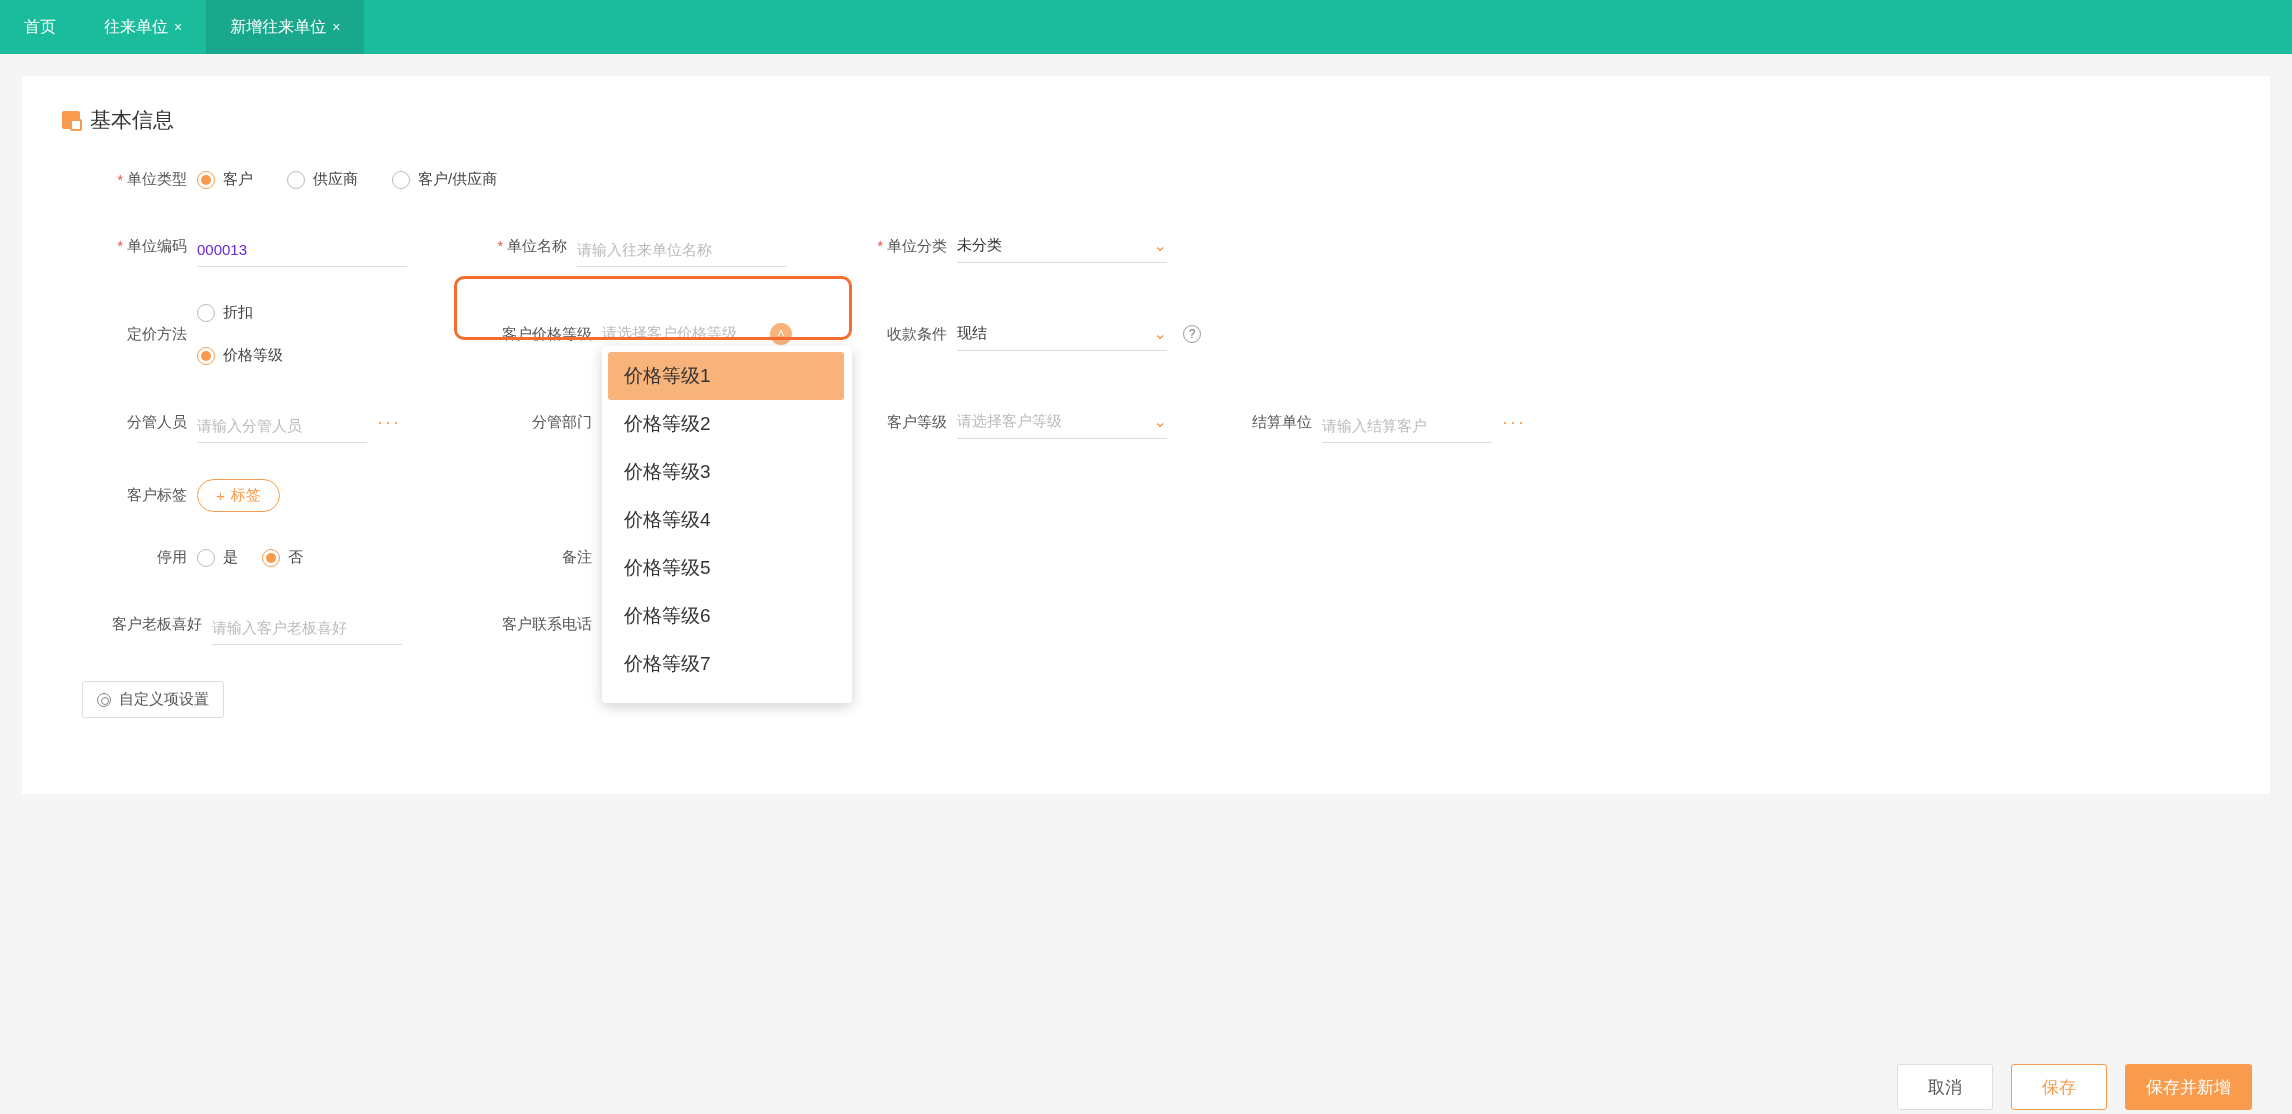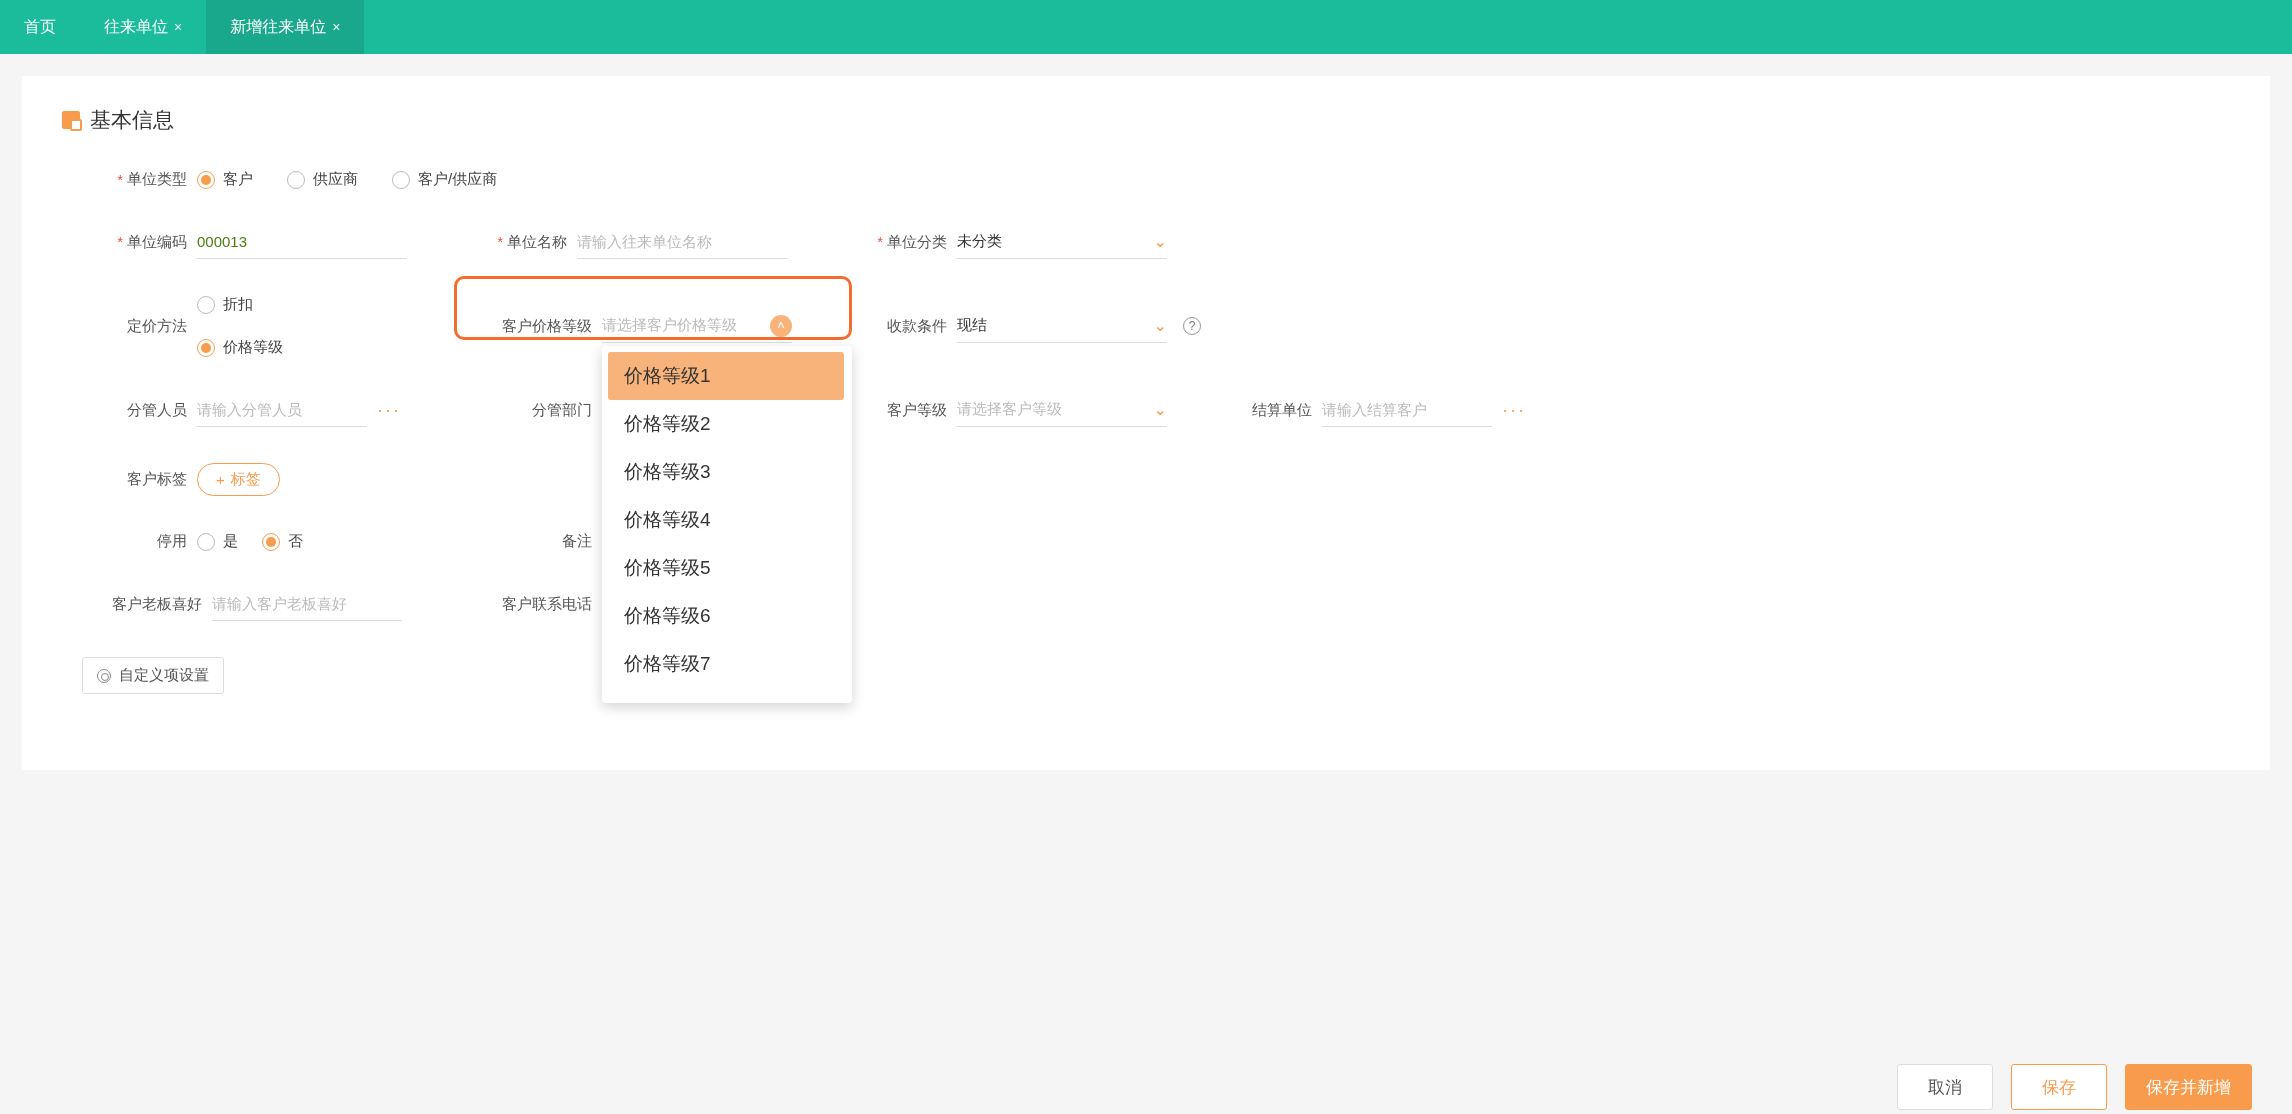--- a/index.html
+++ b/index.html
@@ -86,22 +86,23 @@
       gap:4px;
     }
     .req { color:#e74c3c; font-size:14px;}
     .input {
       border: none;
       border-bottom: 1px solid #ddd;
       height: 34px;
       font-size: 15px;
       outline: none;
       width: 210px;
-      color:#4d7c0f;
+      color:#6d28d9;
       background: transparent;
+      margin-top: 8px;
     }
     .input::placeholder { color:#bbb; }
     .select-line {
       border: none;
       border-bottom: 1px solid #ddd;
       height: 34px;
       font-size: 15px;
       width: 210px;
       color:#333;
       display:flex;

